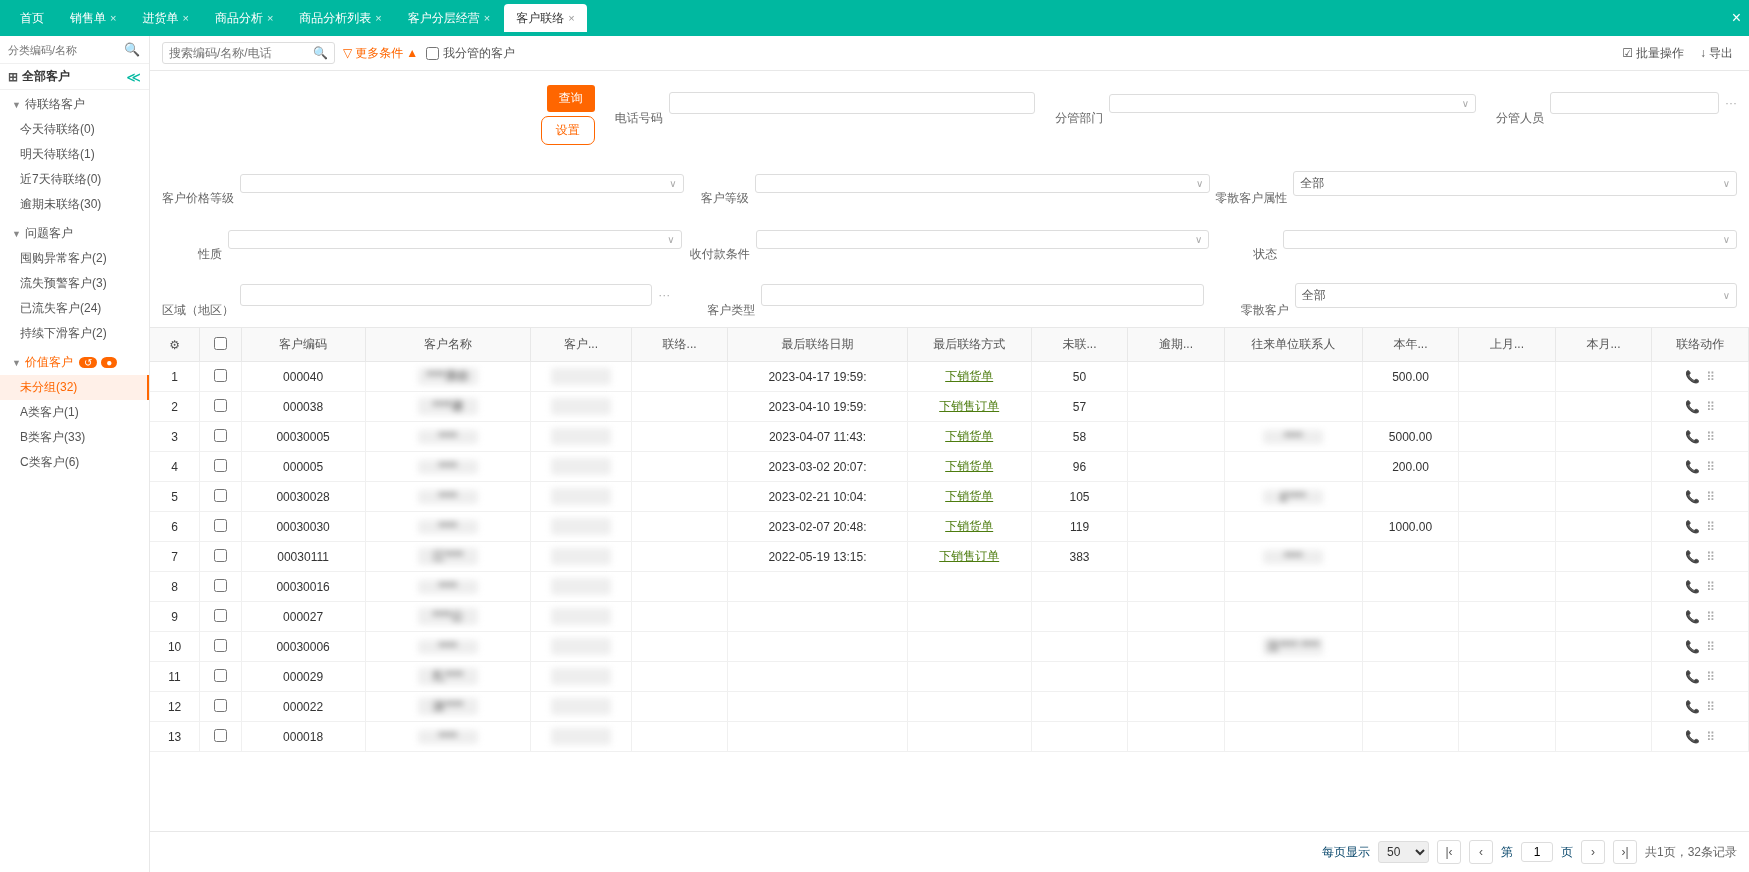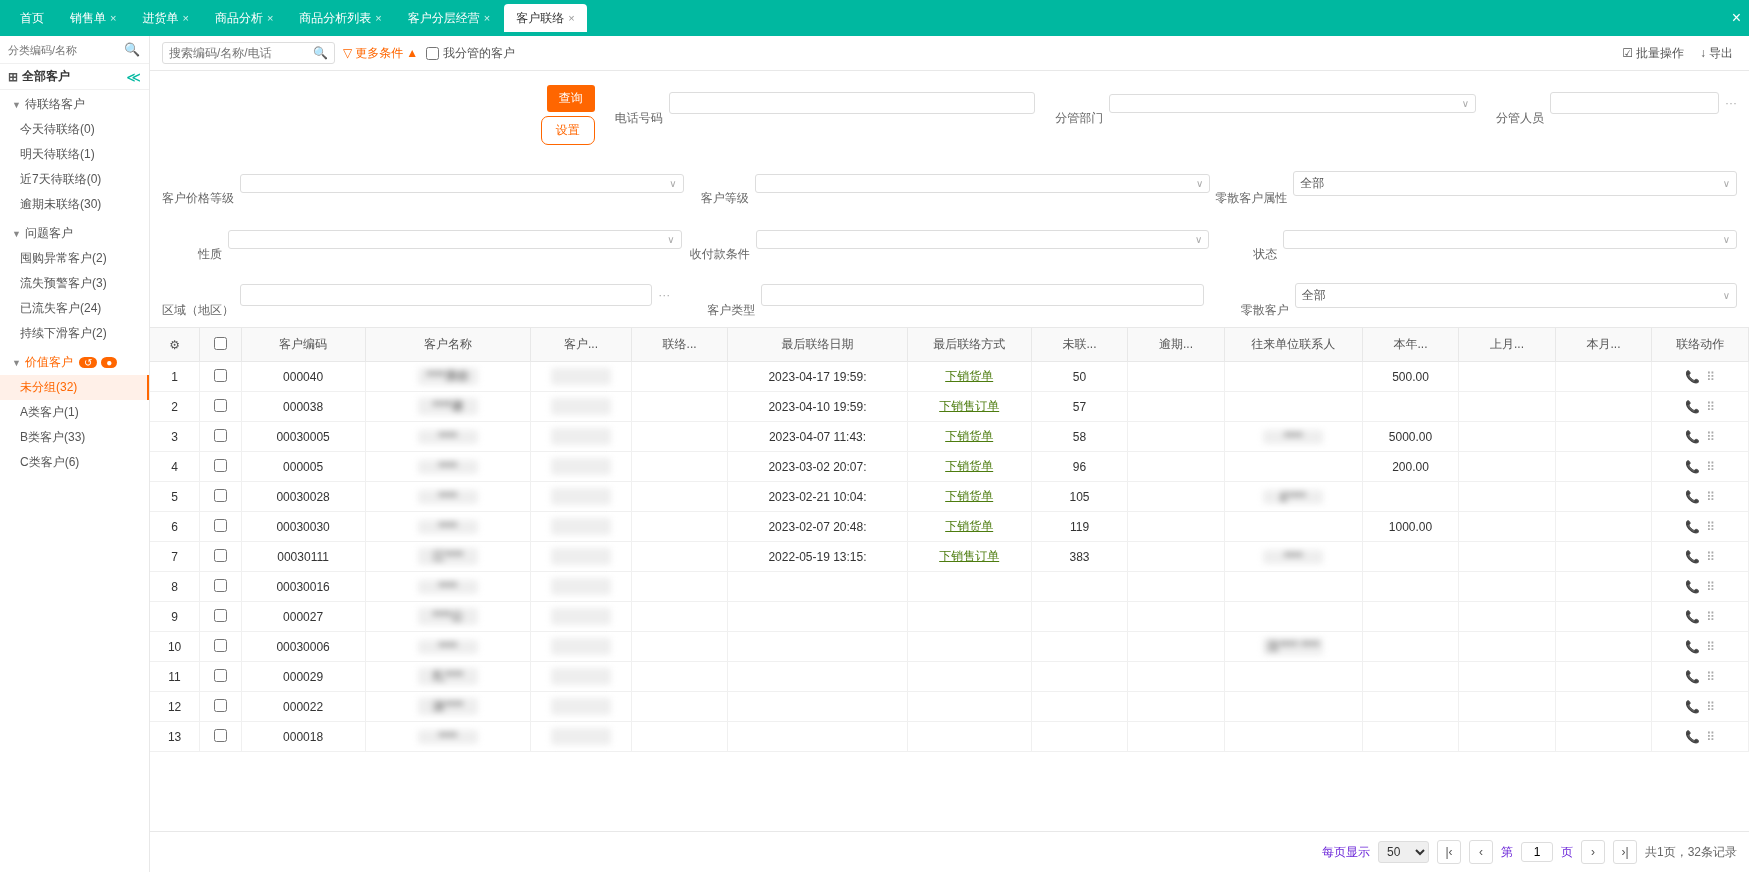--- a/index.html
+++ b/index.html
@@ -292,21 +292,21 @@
     
     .pagination {
       display: flex;
       align-items: center;
       justify-content: flex-end;
       padding: 8px 12px;
       background: #fff;
       border-top: 1px solid #e8e8e8;
       gap: 8px;
     }
-    .pag-label { color: #6d28d9; }
+    .pag-label { color: #0c4a6e; }
     .pag-select {
       border: 1px solid #ddd;
       border-radius: 3px;
       padding: 2px 4px;
       color: #333;
     }
     .pag-btn {
       width: 24px;
       height: 24px;
       display: flex;

